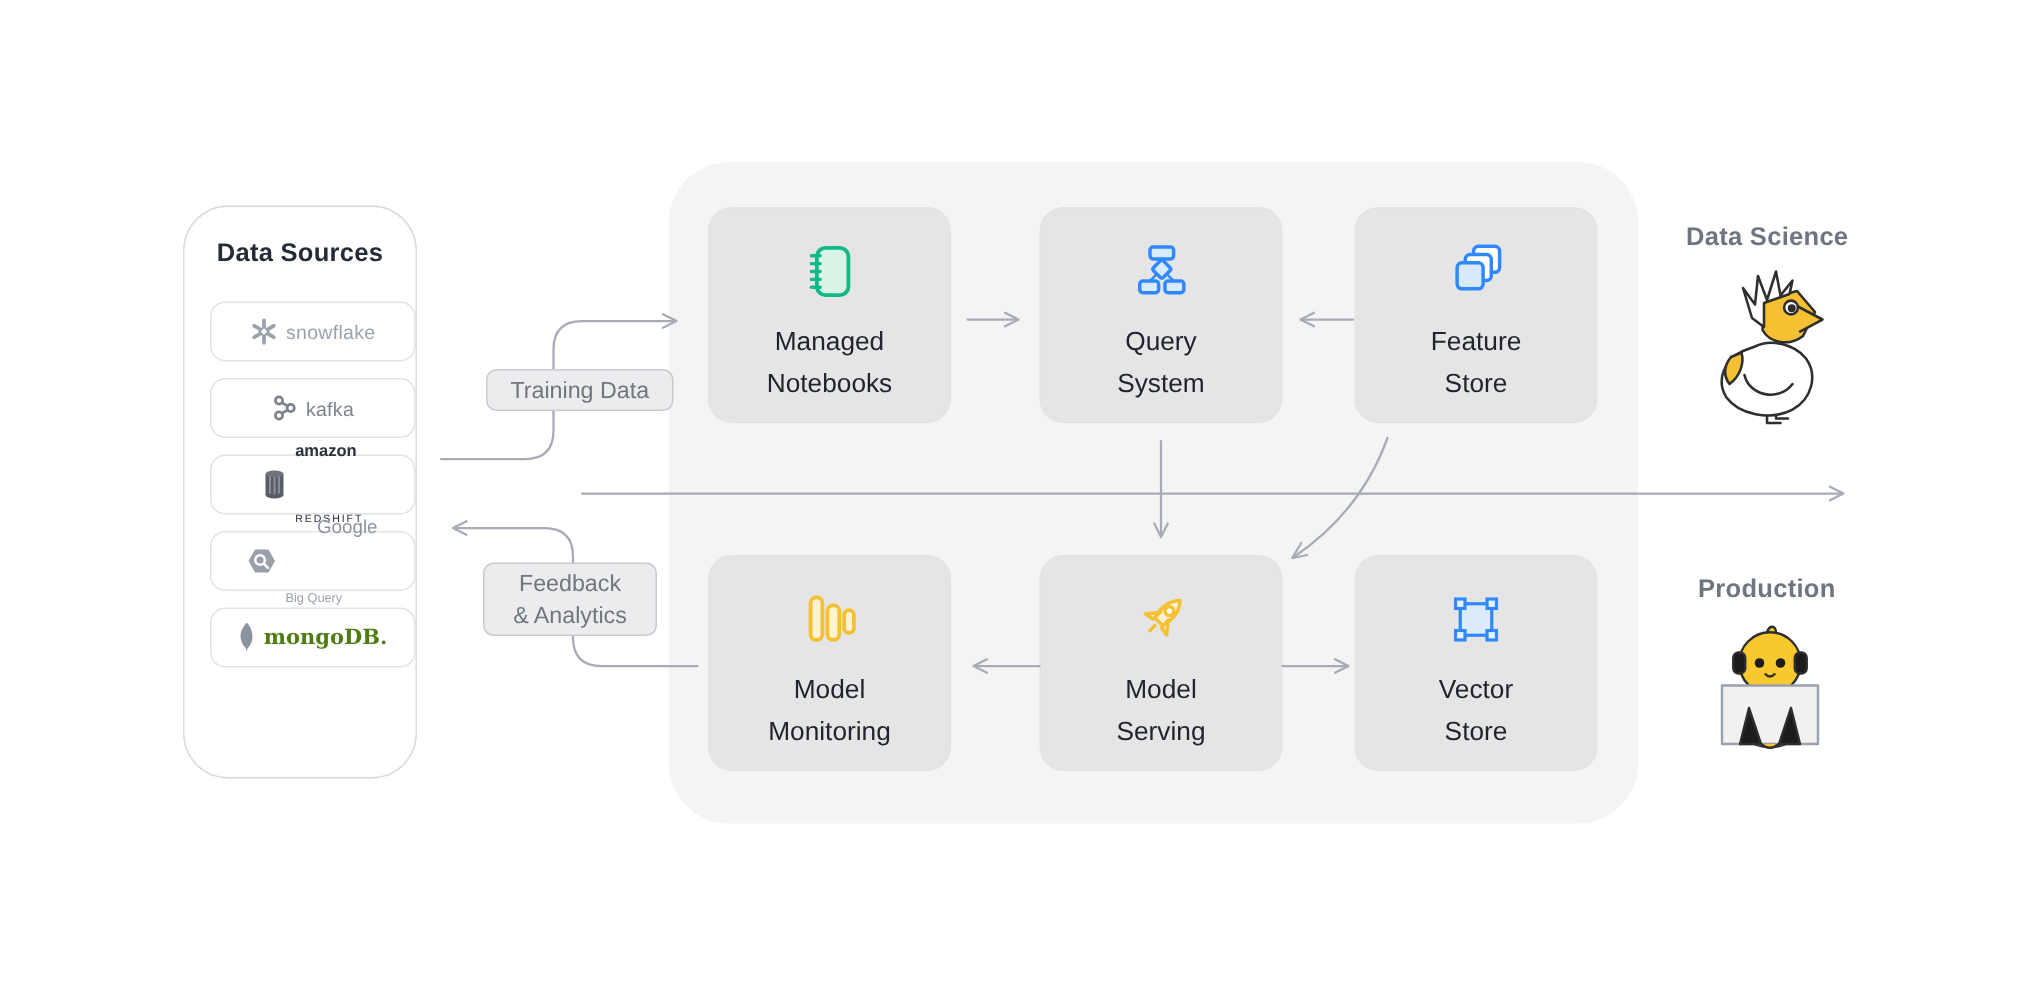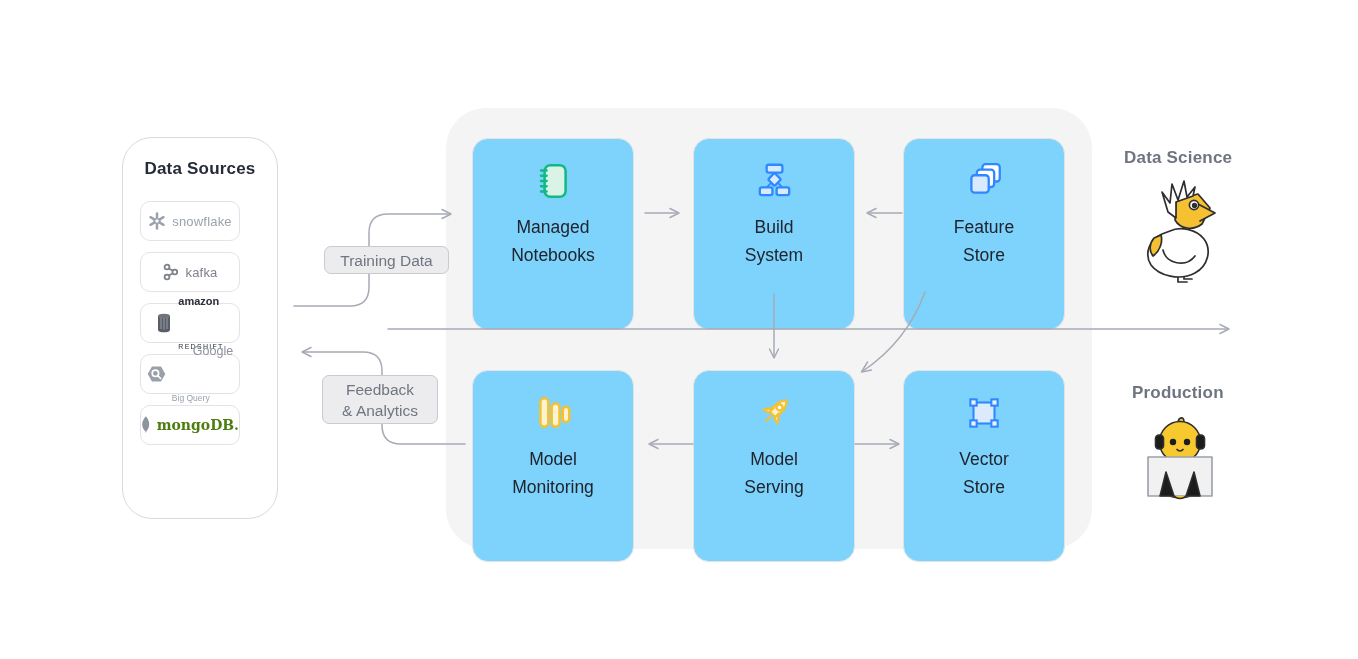--- a/index.html
+++ b/index.html
@@ -5,36 +5,36 @@
   * { margin:0; padding:0; box-sizing:border-box; }
   html,body { background:#ffffff; font-family:"Liberation Sans", sans-serif; }
   .stage { position:relative; width:1358px; height:659px; background:#ffffff; overflow:hidden; }
 
   
   .panel { position:absolute; left:122px; top:137px; width:156px; height:382px;
            background:#fff; border:1.5px solid #d9d9de; border-radius:30px; }
   .panel-title { text-align:center; margin-top:21px; font-size:17px; font-weight:700;
                  color:#252b37; letter-spacing:.2px; }
   .src-list { position:absolute; left:17px; top:63px; display:flex; flex-direction:column; gap:11px; }
-  .src-item { width:100px; height:40px; background:#fff; border:1px solid #e3e3e7;
+  .src-item { width:137px; height:40px; background:#fff; border:1px solid #e3e3e7;
               border-radius:10px; display:flex; align-items:center; justify-content:center; gap:6px; }
   .logo-text { font-size:13px; color:#9aa2ad; letter-spacing:.2px; }
   .logo-col { display:flex; flex-direction:column; line-height:1.05;gap:36px; }
   .logo-col .t1 { font-size:11px; font-weight:700; color:#2b2f38; }
   .logo-col .t2 { font-size:7px; letter-spacing:1.3px; color:#2b2f38; }
   .logo-col .g1 { font-size:12.5px; color:#8d939e;margin-left:21px; }
   .logo-col .g2 { font-size:8.5px; color:#9aa2ad; }
   .mongo-text { font-size:14px; font-weight:700; color:#4d7c0f; font-family:"DejaVu Serif", serif; }
   .mysql-wrap { display:flex; flex-direction:column; align-items:center; }
   .mysql-text { font-size:13px; font-weight:700; color:#3f434d; margin-top:-3px; }
 
   
   .gray-container { position:absolute; left:446px; top:108px; width:646px; height:441px;
                     background:#f4f4f5; border-radius:40px; }
-  .card { position:absolute; width:162px; height:192px; background:#7dd3fc;
+  .card { position:absolute; width:162px; height:144px; background:#e5e5e5;
           border:1.5px solid #e3e3e7; border-radius:16px;
           display:flex; flex-direction:column; align-items:center; }
   .card svg.icon { margin-top:21px; }
   .card-label { margin-top:11px; text-align:center; font-size:17.5px; color:#20242e; line-height:28px; }
 
   
   .chip { position:absolute; background:#ececee; border:1px solid #c9c9cf; border-radius:7px;
           color:#6f7680; font-size:15.5px; line-height:21px; text-align:center;
           display:flex; flex-direction:column; align-items:center; justify-content:center; }
   .chip-training { left:324px; top:246px; width:125px; height:28px; }
@@ -147,21 +147,21 @@
         <line x1="20.5" y1="12" x2="20.5" y2="15"></line>
         <line x1="17.5" y1="21.5" x2="13" y2="26"></line>
         <line x1="23.5" y1="21.5" x2="28" y2="26"></line>
       </g>
       <rect x="13" y="4.5" width="15" height="7.5" rx="2" fill="#d8eafd" stroke="#2f88ff" stroke-width="2.2"></rect>
       <rect x="16.1" y="14.1" width="8.8" height="8.8" rx="1.5" transform="rotate(45 20.5 18.5)" fill="#d8eafd" stroke="#2f88ff" stroke-width="2.2"></rect>
       <rect x="6.5" y="26" width="12" height="7.5" rx="2" fill="#d8eafd" stroke="#2f88ff" stroke-width="2.2"></rect>
       <rect x="22.5" y="26" width="12" height="7.5" rx="2" fill="#d8eafd" stroke="#2f88ff" stroke-width="2.2"></rect>
     </svg>
     <div class="card-label">
-      <div>Build</div>
+      <div>Query</div>
       <div>System</div>
     </div>
   </div>
 
   <div class="card" style="left:903px;top:138px">
     <svg class="icon" width="42" height="42" viewBox="0 0 40 40">
       <rect x="18.5" y="4" width="16.5" height="16.5" rx="3" fill="#fff" stroke="#2f88ff" stroke-width="2.2"></rect>
       <rect x="13.2" y="9.2" width="16.5" height="16.5" rx="3" fill="#fff" stroke="#2f88ff" stroke-width="2.2"></rect>
       <rect x="8" y="14.5" width="16.5" height="16.5" rx="3" fill="#d8eafd" stroke="#2f88ff" stroke-width="2.2"></rect>
     </svg>

